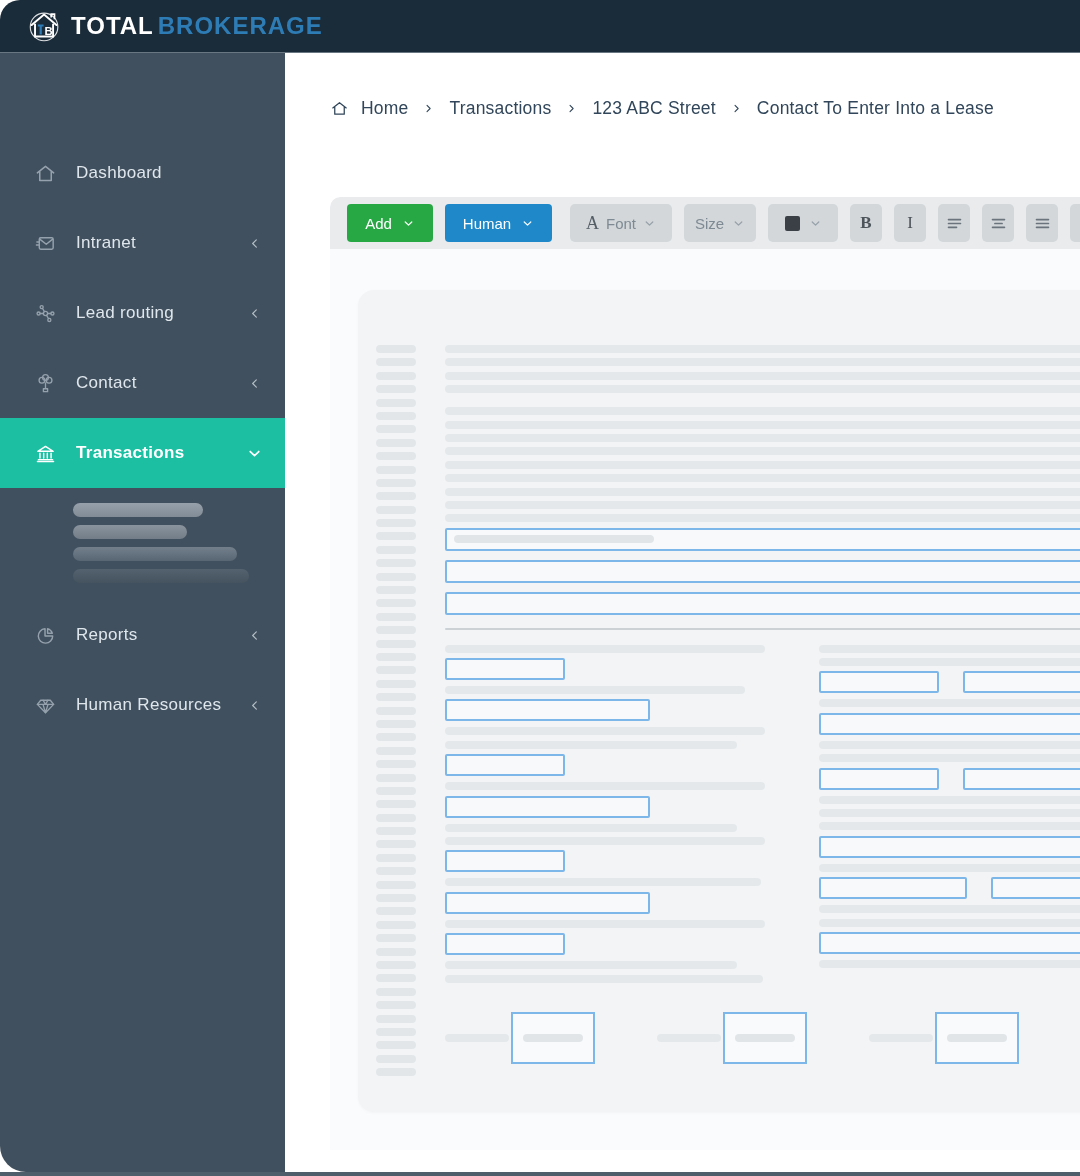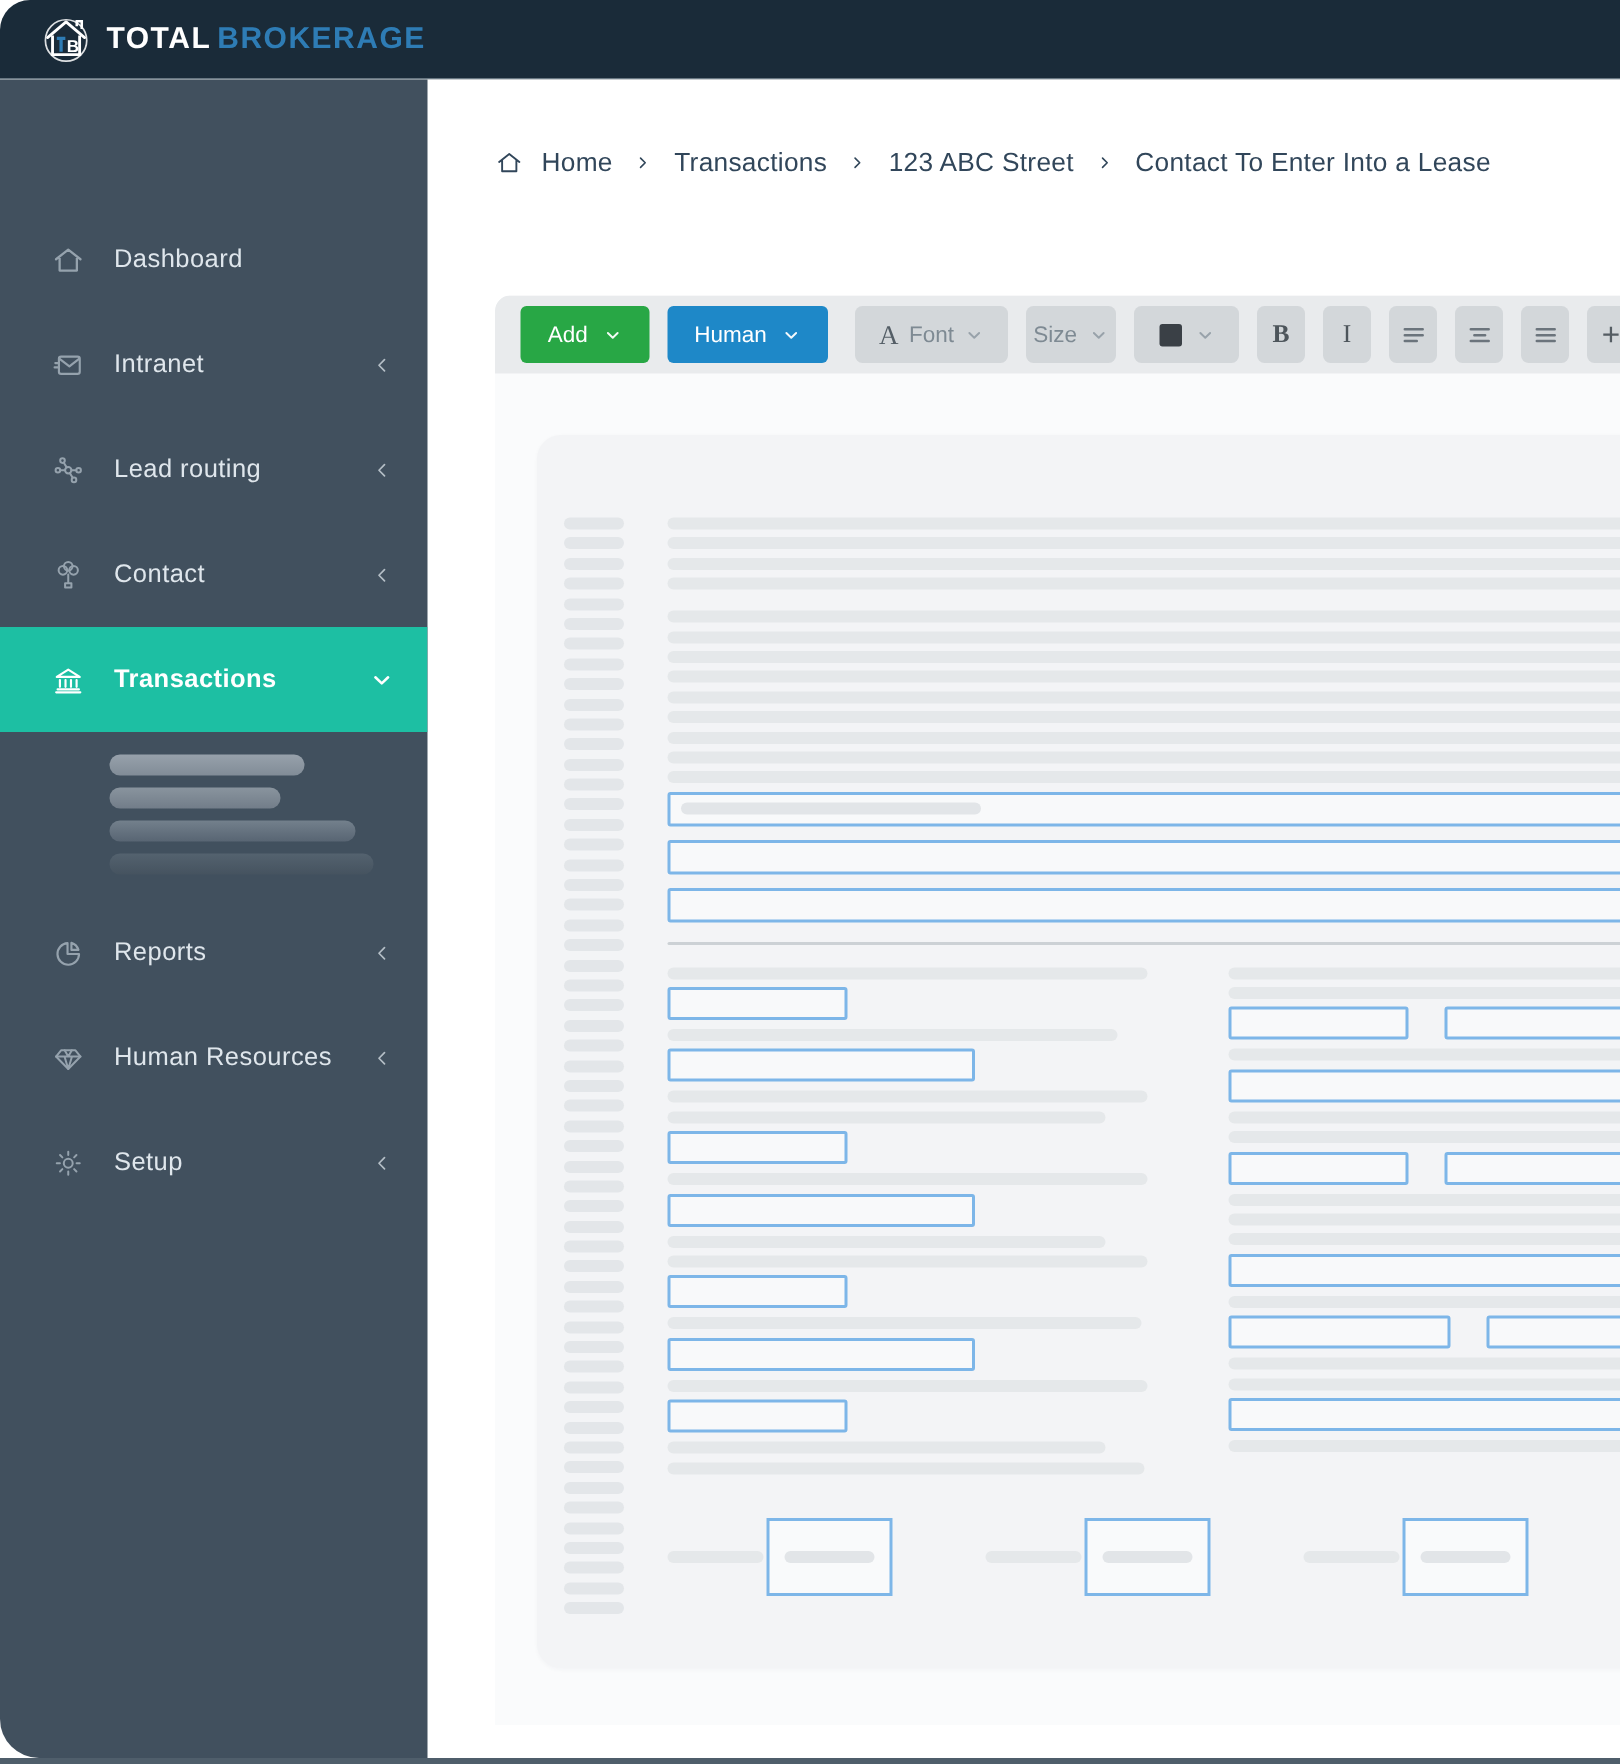--- a/index.html
+++ b/index.html
@@ -5,21 +5,21 @@
   html,body{margin:0;padding:0;width:1080px;height:1176px;overflow:hidden;background:#fff;
     font-family:"Liberation Sans",sans-serif;position:relative;}
   *{box-sizing:border-box;}
 
   
   .header{position:absolute;top:0;left:0;right:0;height:53px;background:var(--header-bg);
     border-top-left-radius:20px;display:flex;align-items:center;padding-left:26px;z-index:5;
     border-bottom:1px solid rgba(170,182,192,.55);}
   .brand{display:flex;align-items:center;gap:7px;}
   .brand-logo{width:38px;height:36px;}
-  .brand-text{font-size:20px;font-weight:700;letter-spacing:1px;color:#fff;display:flex;gap:4px;}
+  .brand-text{font-size:24px;font-weight:700;letter-spacing:1px;color:#fff;display:flex;gap:4px;}
   .brand-text .blue{color:var(--brand-blue);}
 
   
   .sidebar{position:absolute;top:53px;left:0;width:285px;bottom:4px;background:var(--sidebar-bg);
     border-bottom-left-radius:26px;z-index:4;overflow:hidden;}
   .nav{padding-top:85px;}
   .side-item{height:70px;display:flex;align-items:center;padding:0 22px 0 34px;color:#dfe6ec;
     font-size:17px;letter-spacing:.3px;cursor:pointer;}
   .side-item .icon{width:23px;height:23px;color:#95a2ad;margin-right:19px;flex:none;}
   .side-item .label{flex:1;}
@@ -50,21 +50,21 @@
 
   
   .toolbar{height:52px;background:var(--toolbar-bg);border-top-left-radius:10px;display:flex;
     align-items:center;padding-left:17px;gap:12px;}
   .tbtn{height:38px;border-radius:4px;display:flex;align-items:center;justify-content:center;
     font-size:15px;gap:10px;flex:none;cursor:pointer;}
   .tbtn.green{background:var(--add-green);color:#fff;width:86px;}
   .tbtn.blue{background:var(--assign-blue);color:#fff;width:107px;}
   .tbtn.gray{background:#d3d7da;color:#7e8a93;border-radius:5px;}
   .font-dd{width:102px;margin-left:6px;gap:7px;}
-  .size-dd{width:60px;gap:8px;}
+  .size-dd{width:72px;gap:8px;}
   .color-dd{width:70px;gap:9px;}
   .mini{width:32px;}
   .ddchev{width:13px;height:13px;display:inline-block;}
   .tbtn.gray .ddchev{color:#98a2aa;}
   .tbtn.green .ddchev,.tbtn.blue .ddchev{color:rgba(255,255,255,.95);}
   .serifA{font-family:"Liberation Serif",serif;font-size:18px;color:#545e66;}
   .bold-glyph{font-family:"Liberation Serif",serif;font-weight:700;font-size:17px;color:#4d555b;}
   .italic-glyph{font-family:"Liberation Serif",serif;font-size:17px;color:#4d555b;}
   .align-ic{width:19px;height:19px;color:#6b747c;display:inline-block;}
   .swatch{width:15px;height:15px;border-radius:2px;display:inline-block;}
@@ -211,34 +211,20 @@
         </span>
       </div>
       <div class="side-item">
         <span class="icon">
           <svg viewBox="0 0 24 24" fill="none" stroke="currentColor" stroke-linecap="round" stroke-linejoin="round" stroke-width="1.4">
             <path d="M7 6.5h10l3.5 4.3L12 19.5 3.5 10.8 7 6.5Z"></path>
             <path d="M3.5 10.8h17M9.5 6.5l2.5 4.3 2.5-4.3M12 19.5 9.4 10.8M12 19.5l2.6-8.7"></path>
           </svg>
         </span>
         <div class="label">Human Resources</div>
-        <span class="chev">
-          <svg viewBox="0 0 24 24" fill="none" stroke="currentColor" stroke-linecap="round" stroke-linejoin="round" stroke-width="1.6">
-            <path d="M14.6 6.8 9.4 12l5.2 5.2"></path>
-          </svg>
-        </span>
-      </div>
-      <div class="side-item">
-        <span class="icon">
-          <svg viewBox="0 0 24 24" fill="none" stroke="currentColor" stroke-linecap="round" stroke-linejoin="round" stroke-width="1.4">
-            <circle cx="12" cy="12" r="3.1"></circle>
-            <path d="M12 4v2.2M12 17.8V20M4 12h2.2M17.8 12H20M6.3 6.3l1.6 1.6M16.1 16.1l1.6 1.6M17.7 6.3l-1.6 1.6M7.9 16.1l-1.6 1.6"></path>
-          </svg>
-        </span>
-        <div class="label">Setup</div>
         <span class="chev">
           <svg viewBox="0 0 24 24" fill="none" stroke="currentColor" stroke-linecap="round" stroke-linejoin="round" stroke-width="1.6">
             <path d="M14.6 6.8 9.4 12l5.2 5.2"></path>
           </svg>
         </span>
       </div>
     </div>
 </div>
 
 <div class="main">

